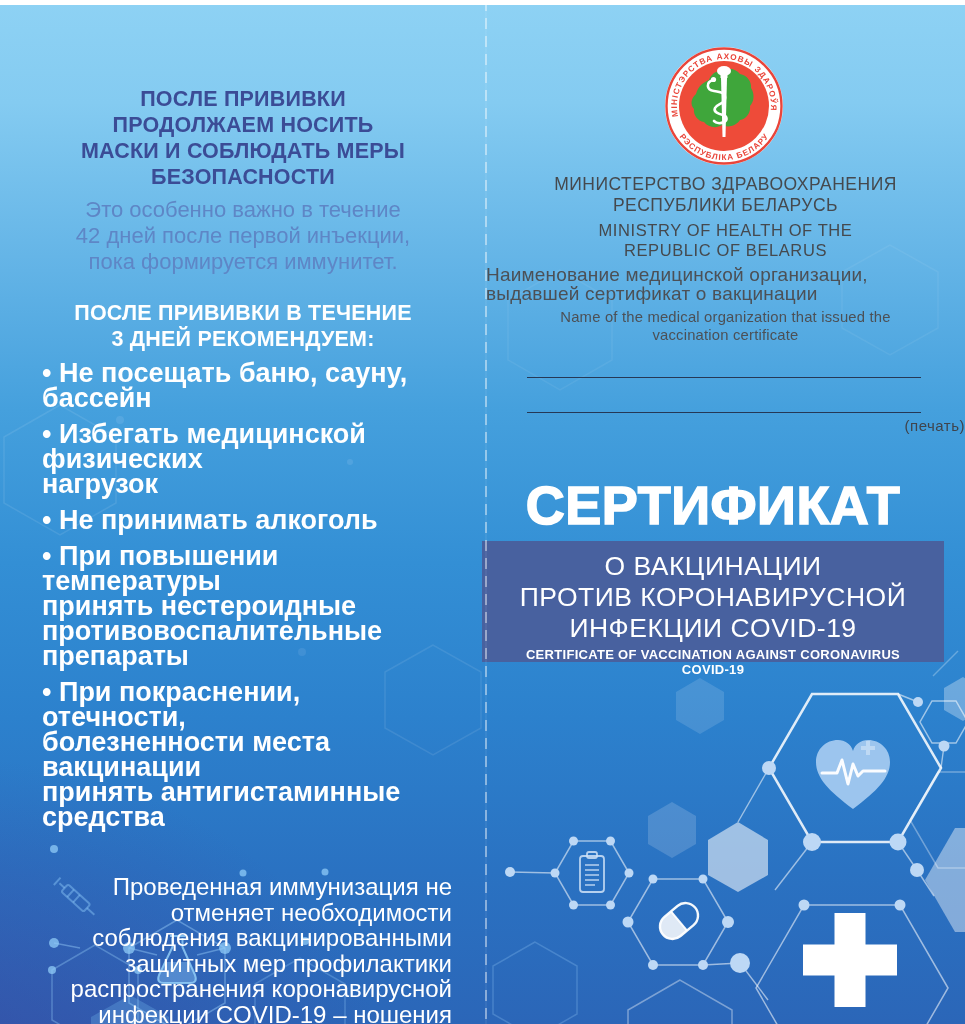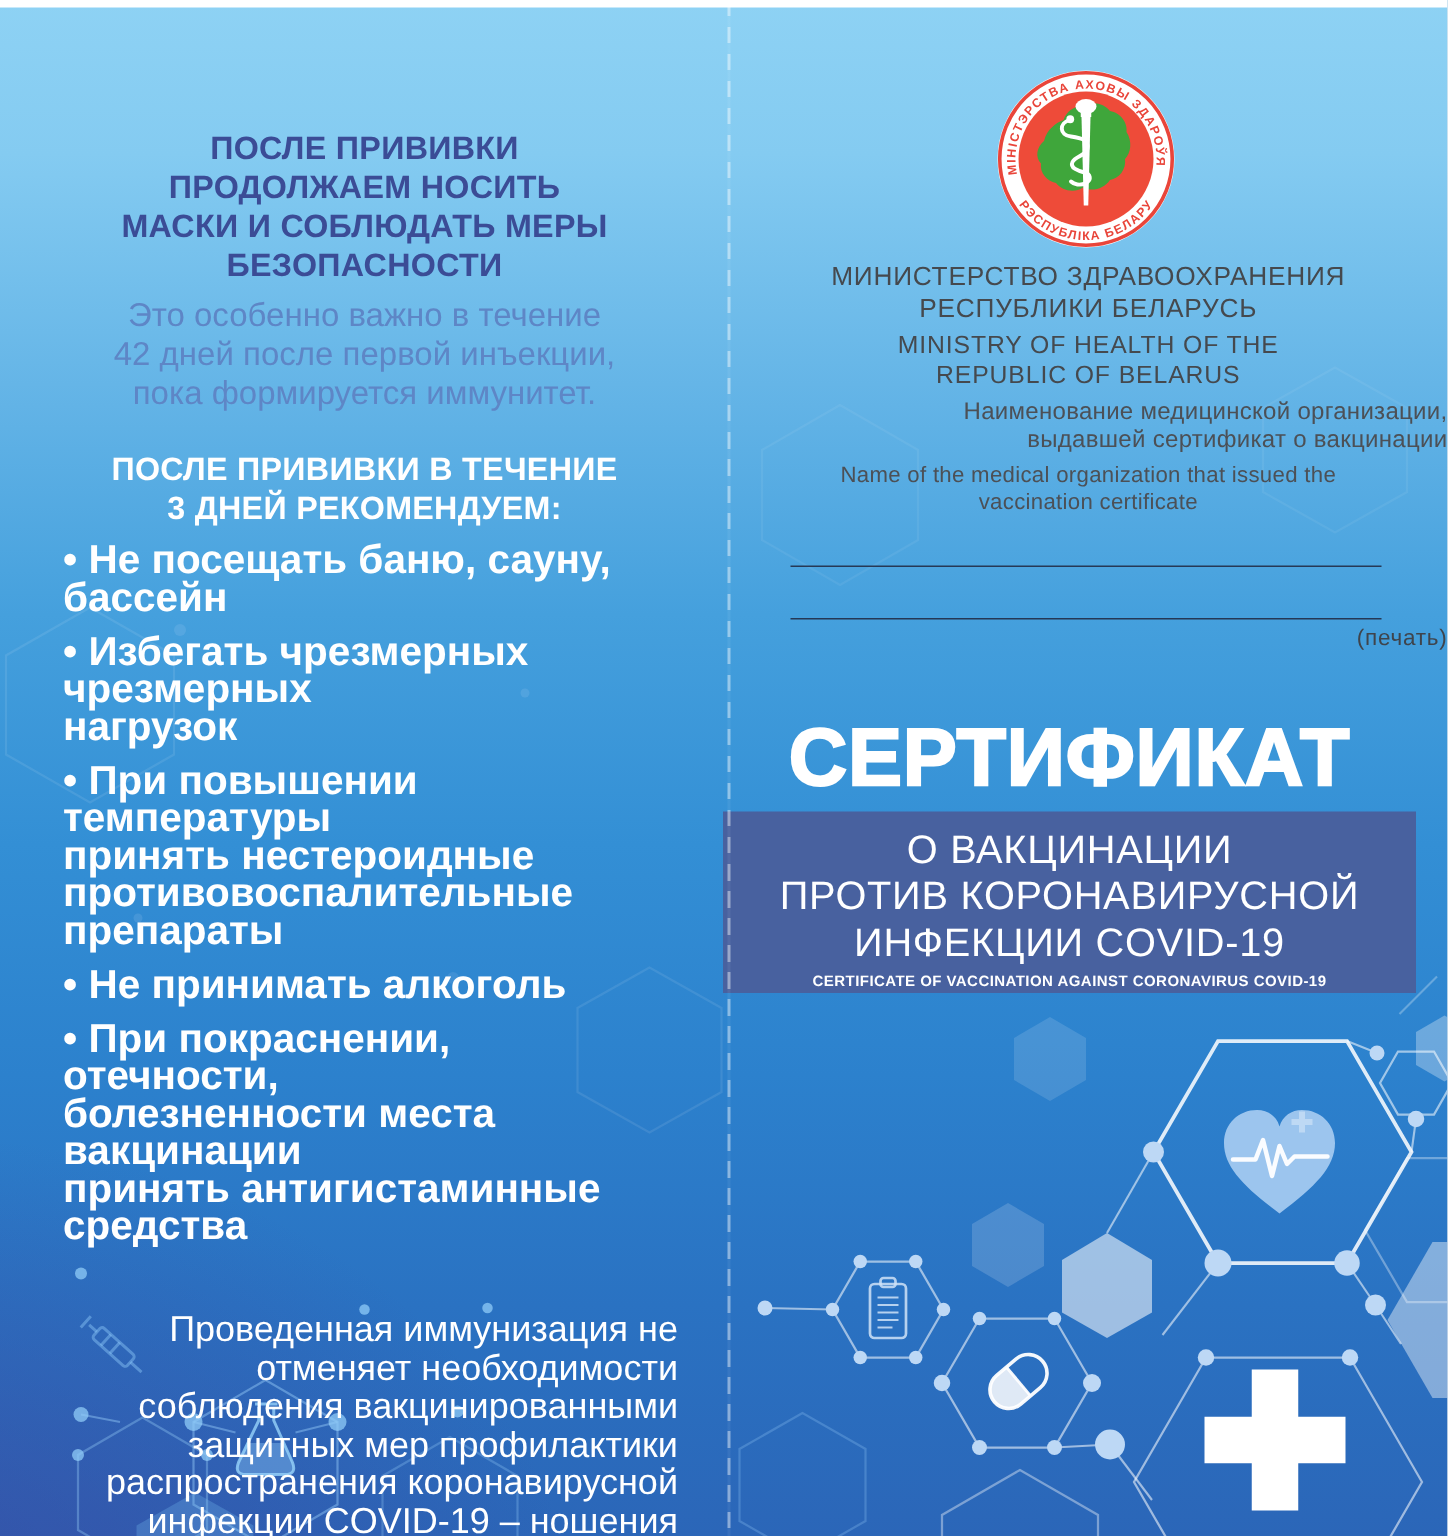--- a/index.html
+++ b/index.html
@@ -37,36 +37,36 @@
   .lp-list li:last-child{margin-bottom:0;}
   .lp-footer{margin:44px 0 0;font-size:24px;line-height:25.5px;font-weight:400;color:#ffffff;text-align:right;}
 
   
   .right-panel{position:absolute;top:0;left:486px;width:479px;height:1024px;z-index:3;}
   .emblem{position:absolute;top:44px;left:176px;width:124px;height:124px;}
   .rp-ministry-ru{position:absolute;top:174px;left:0;width:479px;text-align:center;
     font-size:17.5px;line-height:21px;color:#45494e;letter-spacing:.5px;}
   .rp-ministry-en{position:absolute;top:221px;left:0;width:479px;text-align:center;
     font-size:16.5px;line-height:19.5px;color:#45494e;letter-spacing:.6px;}
-  .rp-org-ru{position:absolute;top:266px;left:0;width:479px;text-align:right;
-    font-size:16px;line-height:18.5px;color:#4c5056;letter-spacing:.2px;}
+  .rp-org-ru{position:absolute;top:266px;left:0;width:479px;text-align:left;
+    font-size:19px;line-height:18.5px;color:#4c5056;letter-spacing:.2px;}
   .rp-org-en{position:absolute;top:309px;left:0;width:479px;text-align:center;
     font-size:14.8px;line-height:17.5px;color:#4c5056;letter-spacing:.2px;}
   .write-line{position:absolute;left:41px;width:394px;height:0;border-top:1.3px solid rgba(32,38,62,.85);}
   .write-line.l1{top:377px;}
   .write-line.l2{top:412px;}
   .rp-stamp{position:absolute;top:417px;left:0;width:479px;text-align:right;
     font-size:15px;color:#3f444c;letter-spacing:.5px;}
   .cert-title{position:absolute;top:477px;left:-4px;width:462px;text-align:center;
     font-size:54px;line-height:56px;font-weight:700;color:#ffffff;letter-spacing:.5px;
     -webkit-text-stroke:1.6px #ffffff;}
   .cert-box{position:absolute;top:541px;left:-4px;width:462px;height:121px;background:#48619f;
     box-sizing:border-box;padding:10px 20px 0;text-align:center;}
   .cert-sub-ru{margin:0;font-size:26.5px;line-height:31px;font-weight:400;color:#ffffff;letter-spacing:.5px;}
-  .cert-sub-en{margin:3px 0 0;font-size:10px;line-height:15px;font-weight:700;color:#ffffff;letter-spacing:.3px;}
+  .cert-sub-en{margin:3px 0 0;font-size:13px;line-height:15px;font-weight:700;color:#ffffff;letter-spacing:.3px;}
 </style>
 </head>
 <body>
 
 <div class="poster">
 
   <svg class="decor" width="965" height="1024" viewBox="0 0 965 1024" aria-hidden="true">
 
     <g>
       <polygon class="hxF" points="60,405 4,437 4,503 60,535 116,503 116,437"></polygon>
@@ -190,26 +190,26 @@
 ПРОДОЛЖАЕМ НОСИТЬ
 МАСКИ И СОБЛЮДАТЬ МЕРЫ
 БЕЗОПАСНОСТИ</h1>
     <p class="lp-note ml">Это особенно важно в течение
 42 дней после первой инъекции,
 пока формируется иммунитет.</p>
     <h2 class="lp-h2 ml">ПОСЛЕ ПРИВИВКИ В ТЕЧЕНИЕ
 3 ДНЕЙ РЕКОМЕНДУЕМ:</h2>
     <ul class="lp-list">
       <li><span>•  </span><span class="ml">Не посещать баню, сауну, бассейн</span></li>
-      <li><span>•  </span><span class="ml">Избегать чрезмерных чрезмерных
+      <li><span>•  </span><span class="ml">Избегать медицинской физических
 нагрузок</span></li>
+      <li><span>•  </span><span class="ml">Не принимать алкоголь</span></li>
       <li><span>•  </span><span class="ml">При повышении температуры
 принять нестероидные
 противовоспалительные препараты</span></li>
-      <li><span>•  </span><span class="ml">Не принимать алкоголь</span></li>
       <li><span>•  </span><span class="ml">При покраснении, отечности,
 болезненности места вакцинации
 принять антигистаминные средства</span></li>
     </ul>
     <p class="lp-footer ml">Проведенная иммунизация не
 отменяет необходимости
 соблюдения вакцинированными
 защитных мер профилактики
 распространения коронавирусной
 инфекции COVID-19 – ношения

